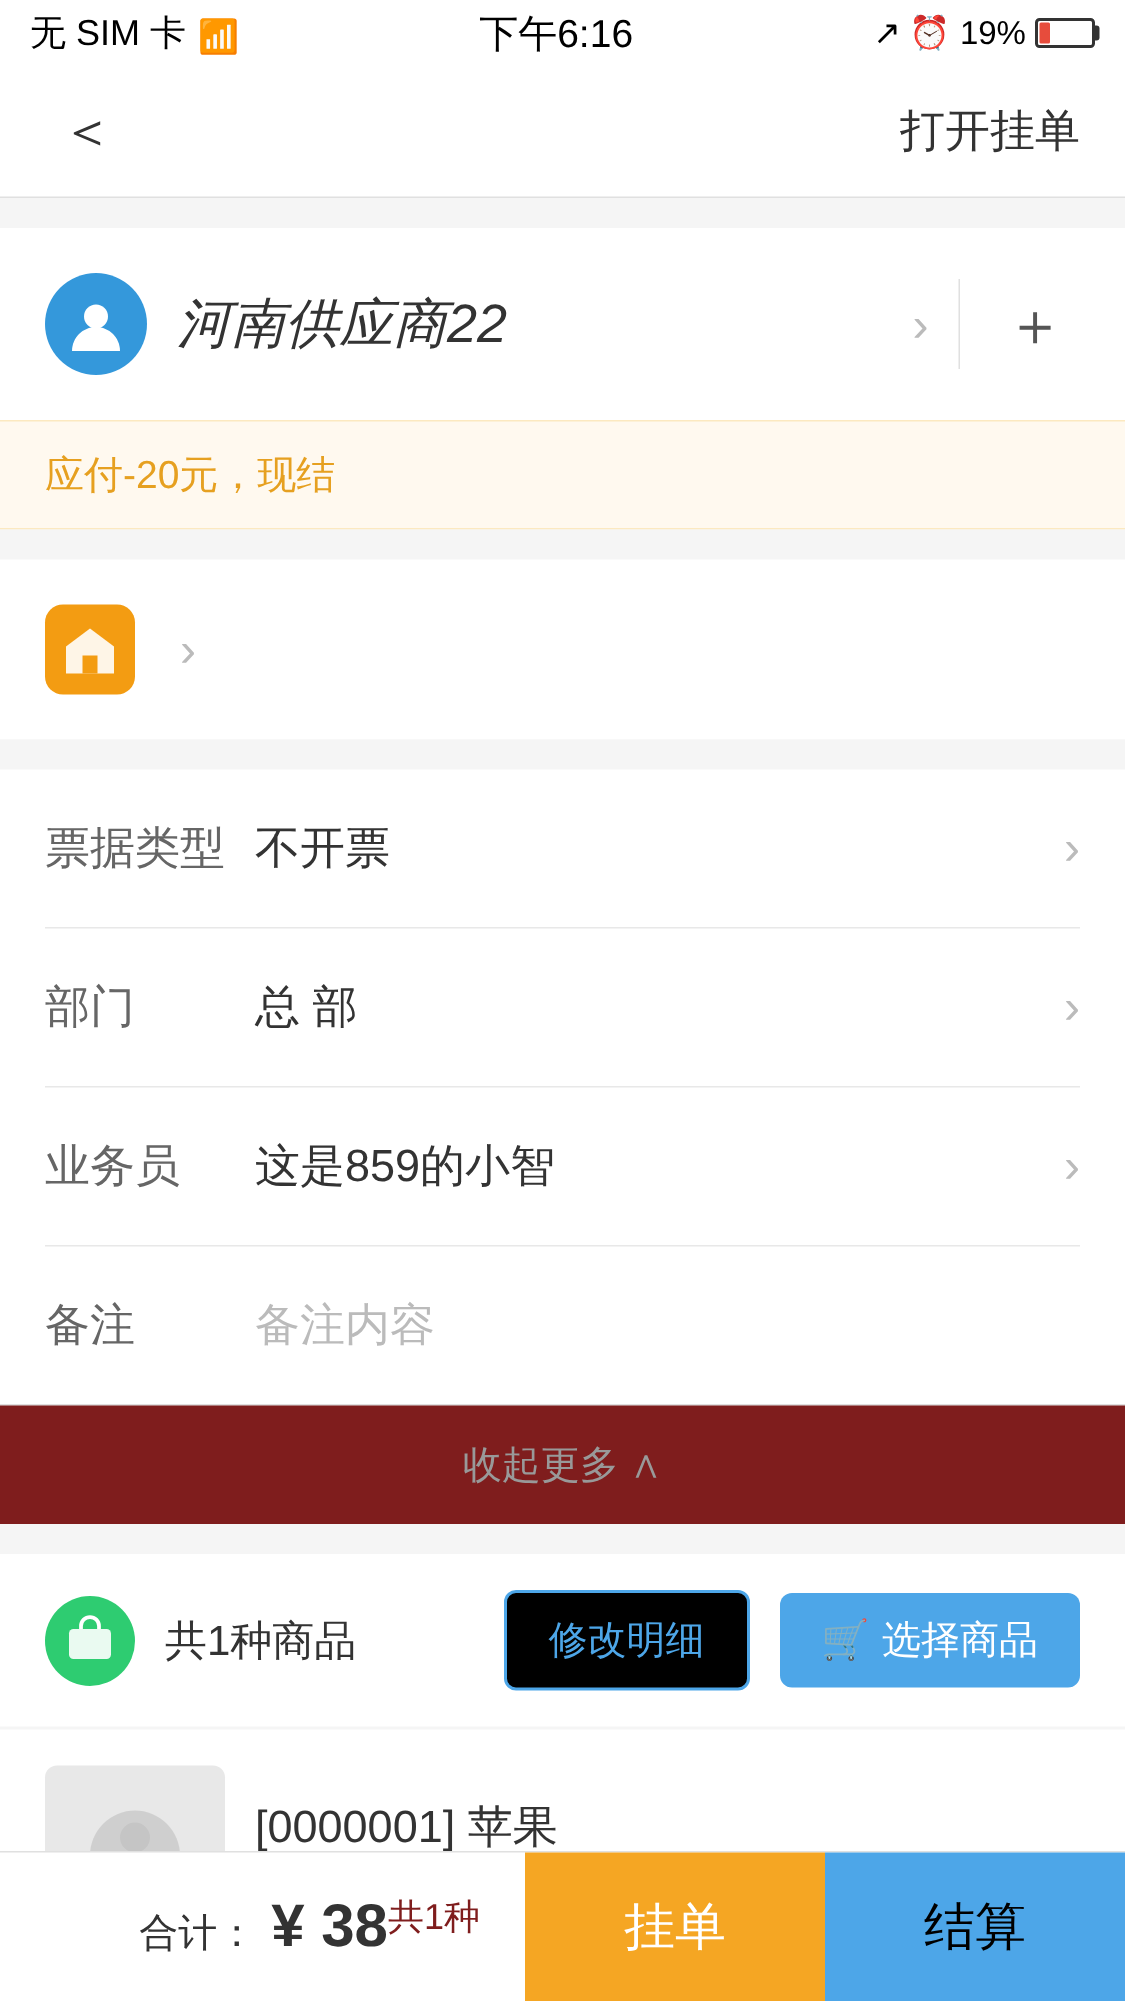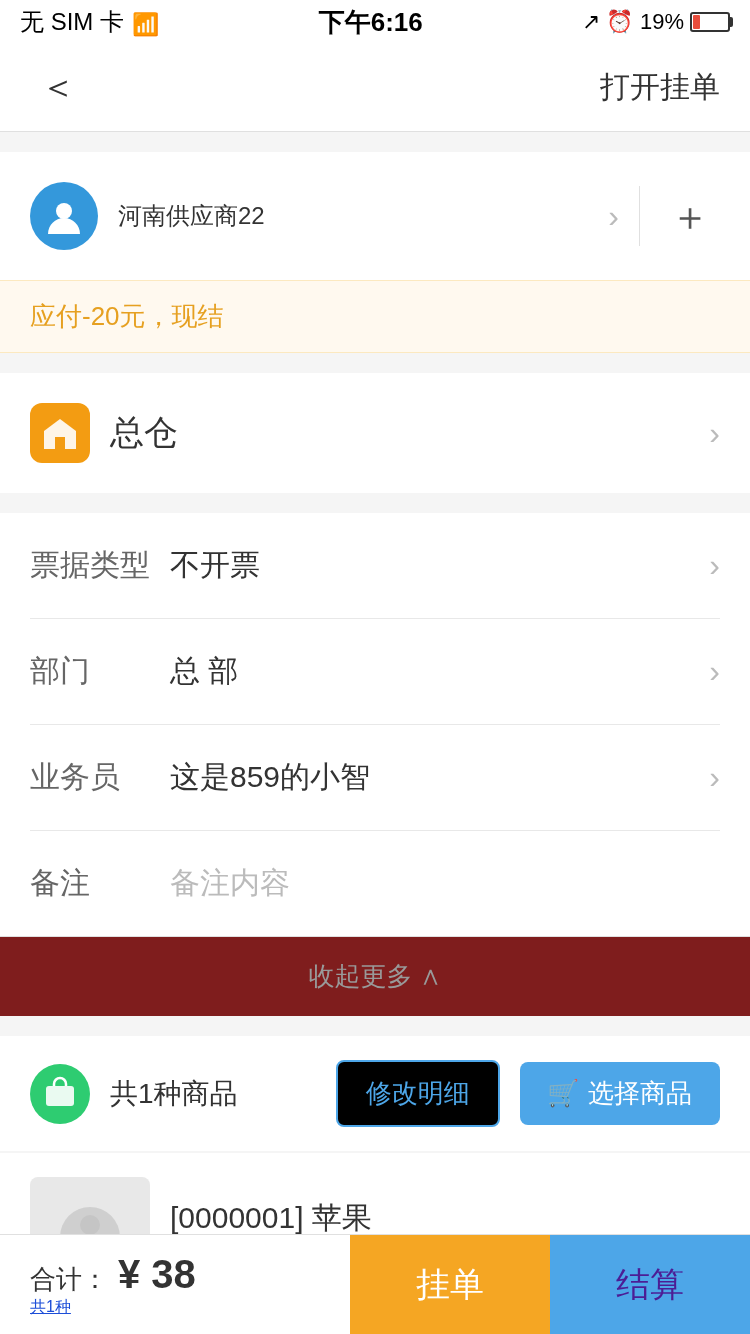--- a/index.html
+++ b/index.html
@@ -18,21 +18,21 @@
       background: white;
       height: 44px;
       display: flex;
       align-items: center;
       justify-content: space-between;
       padding: 0 20px;
       font-size: 24px;
       font-weight: 500;
     }
     .status-left { display: flex; align-items: flex-end; gap: 8px; }
-    .status-center { font-size: 26px; font-weight: 700; }
+    .status-center { font-size: 26px; font-weight: 400; }
     .status-right { display: flex; align-items: center; gap: 6px; font-size: 22px; }
     .battery-icon {
       width: 40px; height: 20px; border: 2px solid #333; border-radius: 3px;
       position: relative; display: inline-block;
     }
     .battery-icon::after {
       content: '';
       position: absolute;
       right: -5px; top: 50%; transform: translateY(-50%);
       width: 3px; height: 10px; background: #333; border-radius: 0 2px 2px 0;
@@ -95,23 +95,24 @@
     }
     .supplier-avatar {
       width: 68px; height: 68px; border-radius: 50%;
       background: #3498db;
       display: flex; align-items: center; justify-content: center;
       margin-right: 20px;
       flex-shrink: 0;
     }
     .supplier-avatar svg { width: 40px; height: 40px; }
     .supplier-name {
-      font-size: 24px;
-      color: #333;
-      flex: 1;
+      font-size: 36px;
+      color: #333;
+      flex: 1;
+      font-style: italic;
     }
     .chevron-right {
       color: #bbb;
       font-size: 32px;
       margin-left: 10px;
     }
     .supplier-divider {
       width: 1px;
       height: 60px;
       background: #e0e0e0;
@@ -284,57 +285,55 @@
       height: 100px;
       display: flex;
       align-items: center;
       background: white;
       border-top: 1px solid #e0e0e0;
     }
     .total-section {
       flex: 1;
       padding: 0 30px;
       display: flex;
-      flex-direction: column;
       justify-content: flex-end;
     }
     .total-label {
       font-size: 26px;
       color: #333;
       display: flex;
       align-items: baseline;
       gap: 10px;
     }
     .total-amount {
       font-size: 40px;
       font-weight: 600;
       color: #333;
     }
     .total-count {
-      font-size: 16px;
-      color: #1d4ed8;
-      text-decoration: underline;
+      font-size: 24px;
+      color: #7f1d1d;
     }
     .btn-hang {
       width: 200px;
       height: 100px;
       background: #f5a623;
       color: white;
       border: none;
       font-size: 34px;
       cursor: pointer;
       display: flex;
       align-items: center;
       justify-content: center;
     }
     .btn-checkout {
       width: 200px;
       height: 100px;
       background: #4da6e8;
-      color: #4c1d95;
+      color: #000000;
       border: none;
       font-size: 34px;
       cursor: pointer;
       display: flex;
       align-items: center;
       justify-content: center;
     }
 
     .wifi-icon { font-size: 22px; }
   </style>
@@ -383,21 +382,20 @@
 
 <div class="section-divider"></div>
 
 <div class="warehouse-section">
   <div class="warehouse-icon">
     <svg width="36" height="36" viewBox="0 0 36 36" fill="none" xmlns="http://www.w3.org/2000/svg">
       <path d="M18 4L2 16v18h32V16L18 4z" fill="white" opacity="0.9"></path>
       <rect x="13" y="22" width="10" height="12" fill="#f39c12"></rect>
     </svg>
   </div>
-  <div class="warehouse-name">总仓</div>
   <span class="chevron-right">›</span>
 </div>
 
 <div class="section-divider"></div>
 
 <div class="form-section">
   <div class="form-row">
     <div class="form-label">票据类型</div>
     <div class="form-value">不开票</div>
     <span class="chevron-right">›</span>

